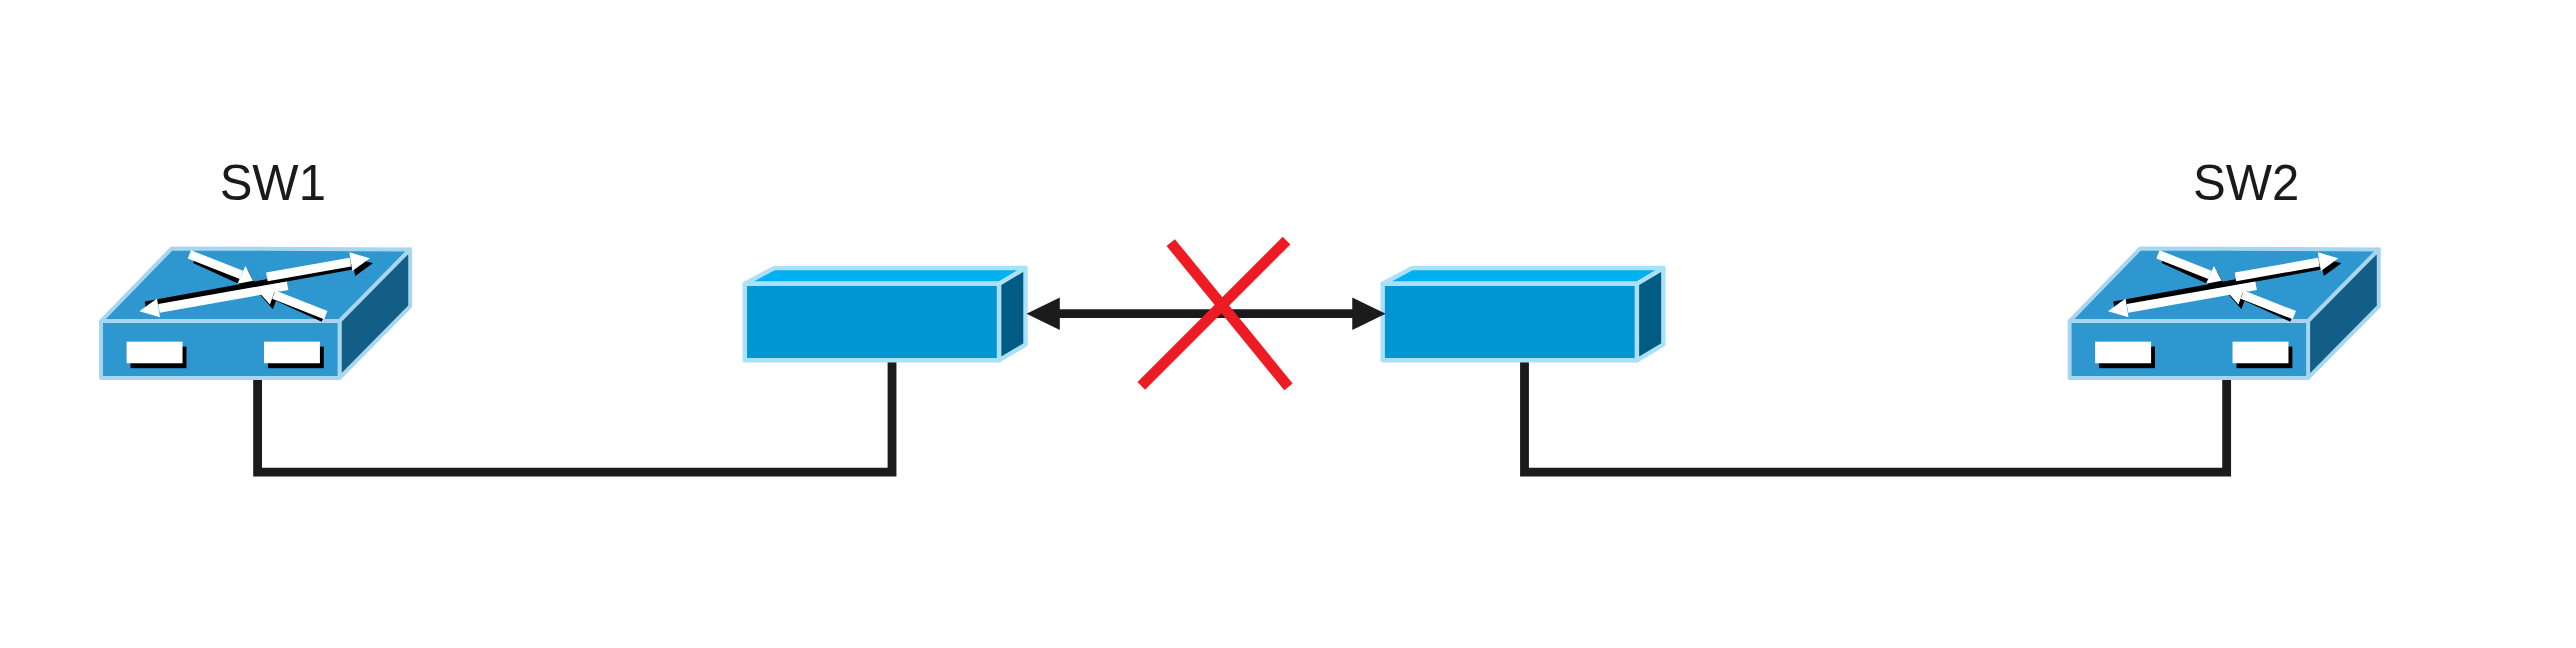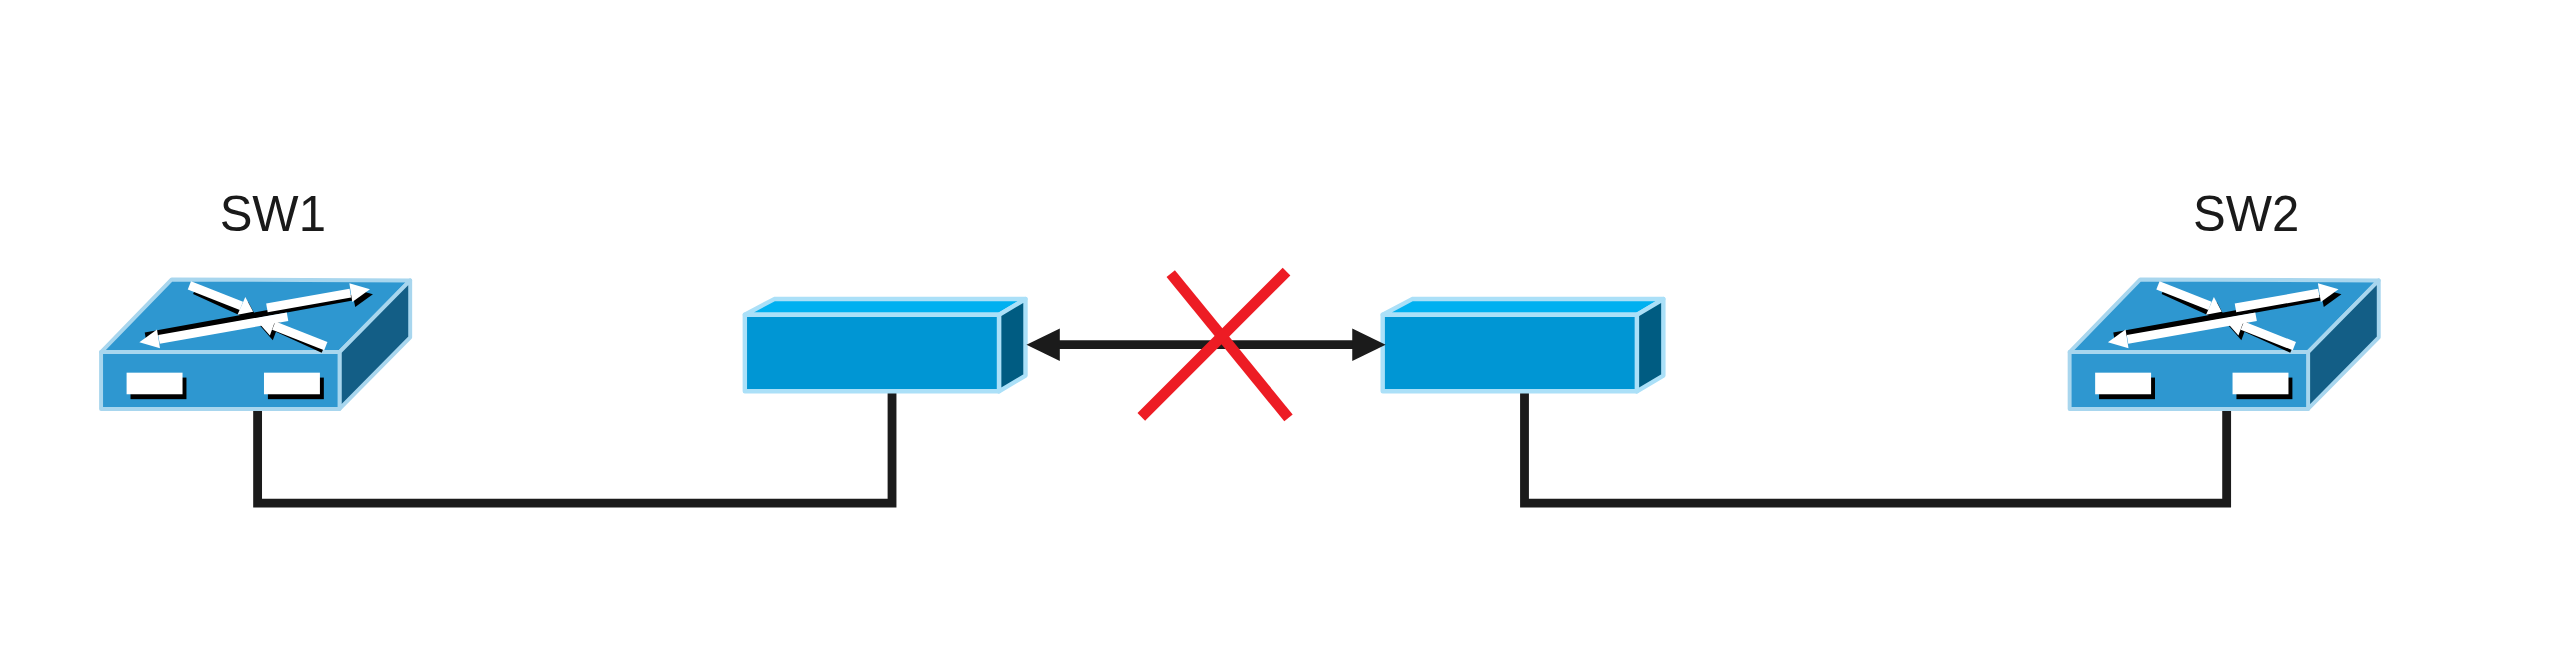--- a/index.html
+++ b/index.html
@@ -4,21 +4,21 @@
 <title>Network Diagram</title>
 <style>
   :root{
     --background:#FFFFFF;
     --switch-top:#2E97D0; --switch-front:#2E97D0; --switch-side:#135E86; --switch-outline:#A8D6EE;
     --box-top:#00B0F0; --box-front:#0096D4; --box-side:#005C82; --box-outline:#ABE0F8;
     --cable:#1B1B1B; --fail-x:#ED1C24; --label-text:#1A1A1A;
     --glyph-white:#FFFFFF; --glyph-shadow:#000000; --port-white:#FFFFFF;
   }
   html,body{margin:0;padding:0;background:var(--background);}
-  .canvas{position:relative;width:2576px;height:552px;background:var(--background);overflow:hidden;margin-top:31px;}
+  .canvas{position:relative;width:2576px;height:552px;background:var(--background);overflow:hidden;}
   svg{display:block;}
 
   .switch-top   {fill:var(--switch-top);   stroke:var(--switch-outline);stroke-width:4;stroke-linejoin:round;}
   .switch-front {fill:var(--switch-front); stroke:var(--switch-outline);stroke-width:4;stroke-linejoin:round;}
   .switch-side  {fill:var(--switch-side);  stroke:var(--switch-outline);stroke-width:4;stroke-linejoin:round;}
   .box-top      {fill:var(--box-top);      stroke:var(--box-outline);stroke-width:4.5;stroke-linejoin:round;}
   .box-front    {fill:var(--box-front);    stroke:var(--box-outline);stroke-width:4.5;stroke-linejoin:round;}
   .box-side     {fill:var(--box-side);     stroke:var(--box-outline);stroke-width:4.5;stroke-linejoin:round;}
 
   .arrow-shadow      {stroke:var(--glyph-shadow);stroke-width:6;fill:none;}

